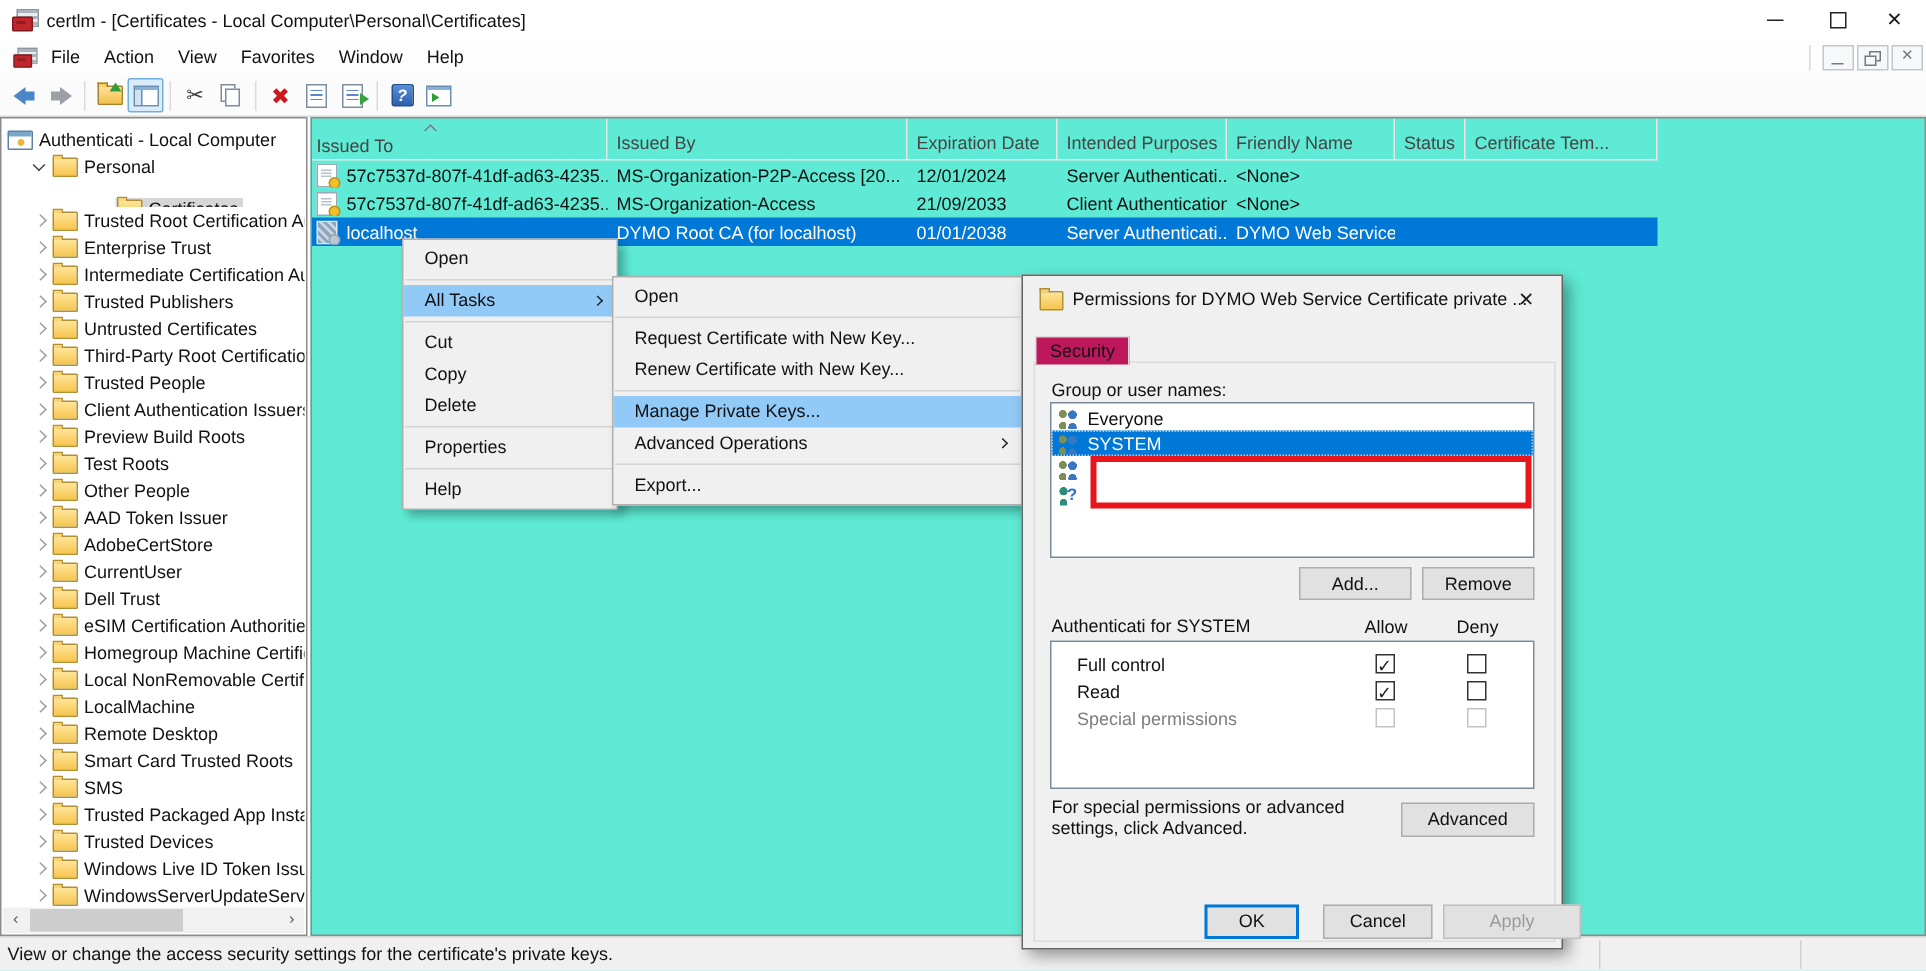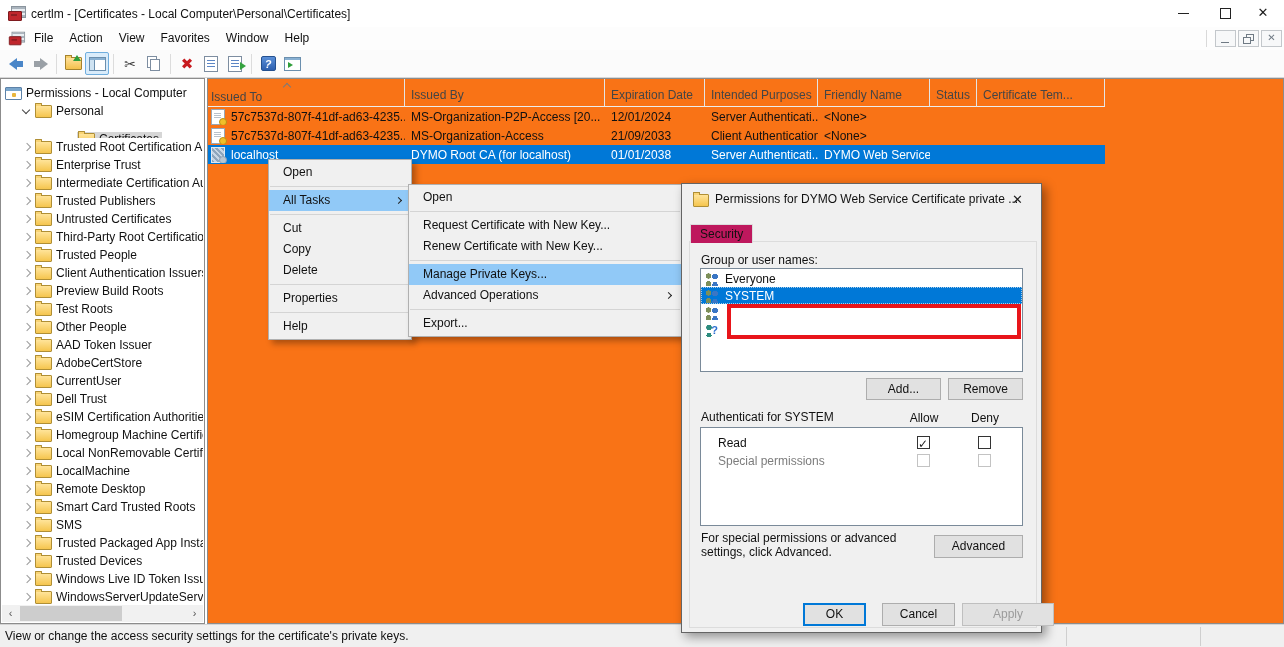--- a/index.html
+++ b/index.html
@@ -79,21 +79,21 @@
   .trow.ic-console .ficon{background:radial-gradient(circle at 8px 7px,#e9b63c 0 2px,#fff 2.5px);border-color:#5d82a8;}
   .trow.ic-console .ficon:before{display:none;}
   .trow.ic-console .ficon:after{content:"";position:absolute;left:0;right:0;top:0;height:3px;background:#7aa6cc;}
   .tlabel{margin-left:4px;}
   .hscroll{position:absolute;left:1px;right:1px;bottom:1px;height:17px;background:#f1f1f1;}
   .hscroll .arr{position:absolute;top:0;width:17px;height:17px;color:#555;font-size:11px;text-align:center;line-height:17px;}
   .hscroll .arr-l{left:0;}.hscroll .arr-r{right:0;}
   .hscroll .thumb{position:absolute;left:18px;top:1px;width:102px;height:15px;background:#cdcdcd;}
 
   
-  .list-pane{position:absolute;left:207px;top:78px;width:1077px;height:546px;background:#f97316;border:1px solid #8c8c8c;box-sizing:border-box;overflow:hidden;}
+  .list-pane{position:absolute;left:207px;top:78px;width:1077px;height:546px;background:#5eead4;border:1px solid #8c8c8c;box-sizing:border-box;overflow:hidden;}
   .lheader{position:absolute;left:0;top:0;height:28px;display:flex;color:#454545;}
   .hcell{box-sizing:border-box;padding:9px 0 0 6px;border-right:1px solid #e4e4e4;white-space:nowrap;overflow:hidden;border-bottom:1px solid #ededed;}
   .sortmark{position:absolute;left:76px;top:3px;width:7px;height:7px;}
   .sortmark:before{content:"";position:absolute;left:0;top:2px;width:5px;height:5px;border:solid #7a7a7a;border-width:1px 1px 0 0;transform:rotate(-45deg);}
   .lrows{position:absolute;left:0;top:28px;}
   .lrow{height:19px;display:flex;align-items:center;width:897px;}
   .lrow.selected{background:#0078d7;color:#fff;}
   .cell{box-sizing:border-box;padding-left:6px;white-space:nowrap;overflow:hidden;flex:none;}
   .c1{width:197px;padding-left:3px;display:flex;align-items:center;}
   .c2{width:200px;}.c3{width:100px;}.c4{width:113px;}.c5{width:112px;}.c6{width:47px;}.c7{width:128px;}
@@ -241,21 +241,21 @@
       </span>
   </div>
 
   <div class="tree-pane">
     <div class="tree-items">
 
     <div class="trow ind-0 chev-none ic-console">
 
           <span class="selwrap">
             <span class="ficon"></span>
-            <span class="tlabel">Permissions - Local Computer</span>
+            <span class="tlabel">Authenticati - Local Computer</span>
           </span>
         </div>
         <div class="trow ind-1 chev-down ic-folder">
           <span class="chev"></span>
           <span class="selwrap">
             <span class="ficon"></span>
             <span class="tlabel">Personal</span>
           </span>
         </div>
         <div class="trow selected ind-2 chev-none ic-folder">
@@ -587,20 +587,25 @@
           <span class="gname"></span>
         </div>
       </div>
     <span class="btn btn-add">Add...</span>
     <span class="btn btn-remove">Remove</span>
     <span class="lbl lbl-perms">Authenticati for SYSTEM</span>
     <span class="lbl hdr-allow">Allow</span>
     <span class="lbl hdr-deny">Deny</span>
     <div class="permbox">
 
+    <div class="prow">
+          <span class="pname">Full control</span>
+          <span class="cb cb-checked" data-cb="allow"></span>
+          <span class="cb cb-unchecked" data-cb="deny"></span>
+        </div>
         <div class="prow">
           <span class="pname">Read</span>
           <span class="cb cb-checked" data-cb="allow"></span>
           <span class="cb cb-unchecked" data-cb="deny"></span>
         </div>
         <div class="prow disabled">
           <span class="pname">Special permissions</span>
           <span class="cb cb-disabled" data-cb="allow"></span>
           <span class="cb cb-disabled" data-cb="deny"></span>
         </div>

